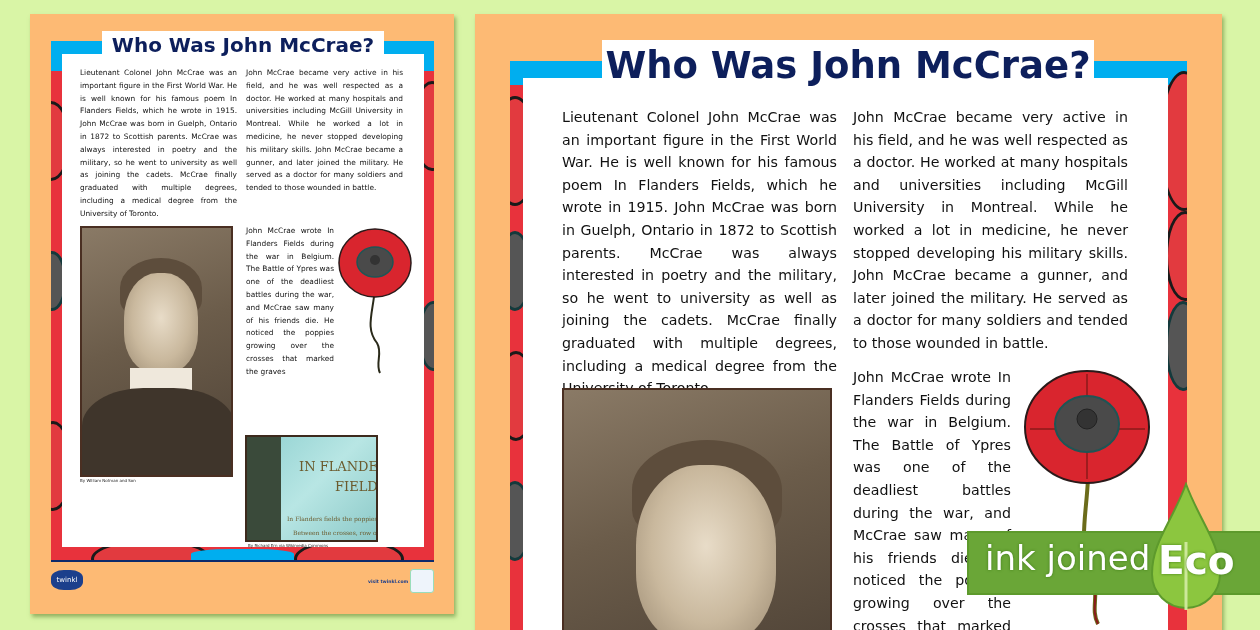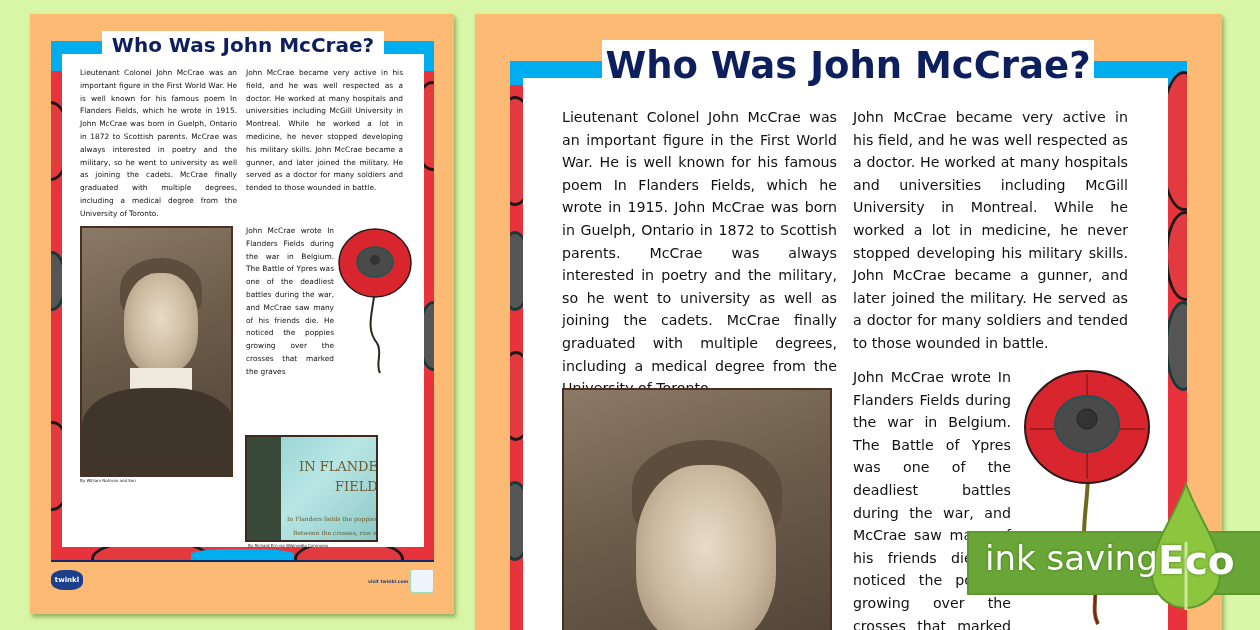--- a/index.html
+++ b/index.html
@@ -17,21 +17,21 @@
   .photo { position: absolute; background: linear-gradient(160deg,#8a7a66 0%,#6b5c4a 45%,#4e4236 100%); border: 2px solid #4a2f22; overflow: hidden; }
   .photo .head { position: absolute; border-radius: 45% 45% 40% 40%; background: radial-gradient(ellipse at 50% 45%, #e8dcc8 0%, #c9b89d 55%, #9b8a72 100%); }
   .photo .hair { position: absolute; border-radius: 50% 50% 30% 30%; background: #5d4d3c; }
   .photo .collar { position: absolute; background: #efe8dc; }
   .photo .coat { position: absolute; background: #3f352b; border-radius: 40% 40% 0 0; }
   .caption { position: absolute; color: #222; white-space: nowrap; }
   .poppy { position: absolute; }
   .book { position: absolute; background: linear-gradient(135deg,#8fd0d0,#b8e6e4 50%,#8cc9c8); border: 2px solid #3d2a1d; overflow: hidden; }
   .book .txt { position: absolute; color: #6b5b2e; font-family: "DejaVu Serif", serif; white-space: nowrap; }
   .footer-line { position: absolute; background: #0d2a6b; }
-  .logo { position: absolute; background: #1c3f8c; color: #fff; font-weight: bold; border-radius: 40%; display: flex; align-items: center; justify-content: center; font-family: "DejaVu Sans", sans-serif; }
+  .logo { position: absolute; background: #1c3f8c; color: #fff; font-weight: normal; border-radius: 40%; display: flex; align-items: center; justify-content: center; font-family: "DejaVu Sans", sans-serif; }
   .visit { position: absolute; color: #1c3f8c; font-weight: bold; white-space: nowrap; }
   .badge { position: absolute; border: 1px solid #9db; background: #eef4fb; border-radius: 3px; }
 
   .eco-bar { position: absolute; left: 967px; top: 531px; width: 293px; height: 64px; background: #6aa637; border: 2px solid #5d9a2c; border-right: none; }
   .eco-text { position: absolute; left: 985px; top: 538px; color: #fff; font-size: 34px; font-family: "DejaVu Sans", sans-serif; text-shadow: 0 0 3px #3e7a16; white-space: nowrap; }
   .eco-drop { position: absolute; left: 1150px; top: 482px; width: 72px; height: 130px; }
   .eco-label { position: absolute; left: 1158px; top: 538px; color: #fff; font-size: 39px; font-weight: bold; text-shadow: 0 0 3px #3e7a16; white-space: nowrap; }
 </style>
 </head>
 <body>
@@ -118,14 +118,14 @@
     <ellipse cx="67" cy="55" rx="32" ry="28" fill="#4a4a4a" stroke="#1e5555" stroke-width="2"></ellipse>
     <circle cx="67" cy="50" r="10" fill="#333" stroke="#222"></circle>
   </svg>
 </div>
 
 <div class="eco-bar"></div>
 <svg class="eco-drop" viewBox="0 0 72 130">
   <path d="M36 2 C 50 40, 70 60, 70 92 A 34 34 0 0 1 2 92 C 2 60, 22 40, 36 2 Z" fill="#8cc63f" stroke="#5d9a2c" stroke-width="2"></path>
   <line x1="36" y1="60" x2="36" y2="128" stroke="#cde89a" stroke-width="3"></line>
 </svg>
-<div class="eco-text">ink saving</div>
+<div class="eco-text">ink joined</div>
 <div class="eco-label">Eco</div>
 
 </body></html>

